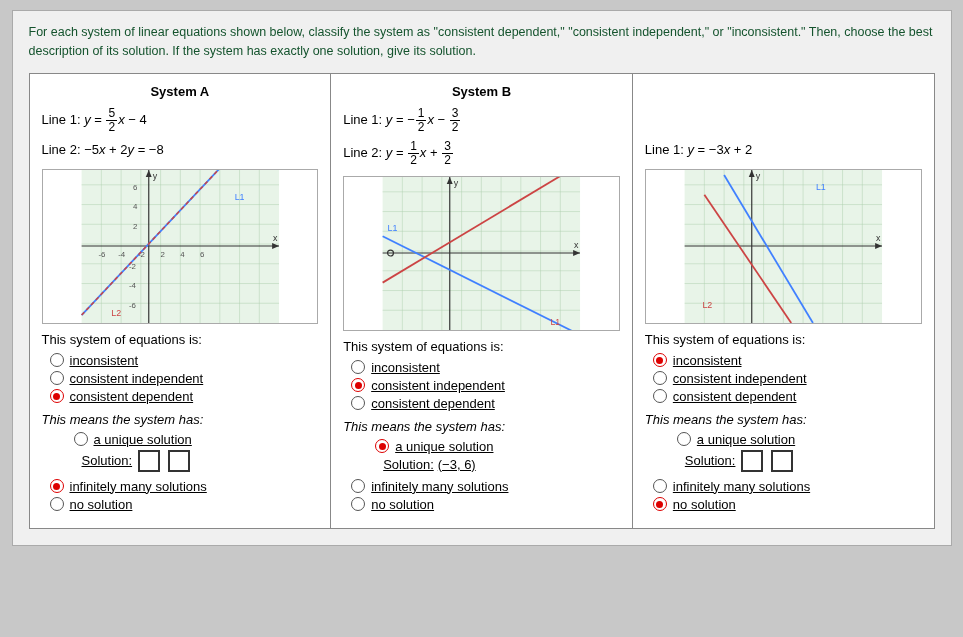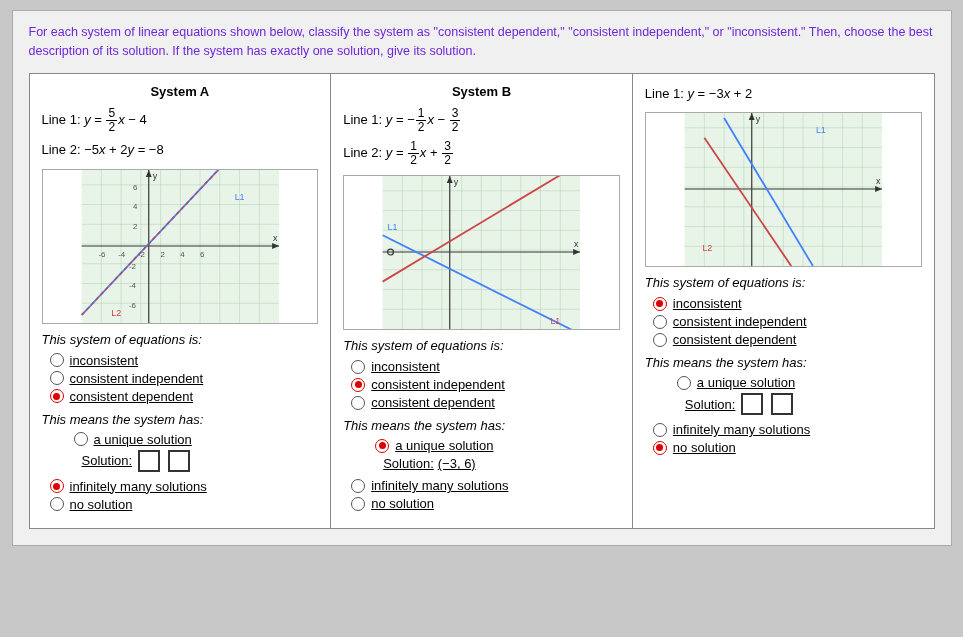--- a/index.html
+++ b/index.html
@@ -16,26 +16,27 @@
     .outer-container {
       background: #f0f0f0;
       border: 1px solid #aaa;
       width: 940px;
       padding: 12px 16px 16px 16px;
     }
     .instructions {
       font-size: 12.5px;
       line-height: 1.5;
       margin-bottom: 12px;
-      color: #6d28d9;
+      color: #14532d;
     }
     .systems-table {
       display: flex;
       border: 1px solid #888;
       background: white;
+      align-items: flex-end;
     }
     .system-col {
       flex: 1;
       border-right: 1px solid #888;
       padding: 10px 12px 12px 12px;
     }
     .system-col:last-child {
       border-right: none;
     }
     .system-title {
@@ -70,21 +71,20 @@
       overflow: hidden;
     }
     .graph-svg {
       width: 100%;
       height: 100%;
     }
     .system-label {
       font-size: 13px;
       margin: 8px 0 6px 0;
       font-weight: normal;
-      font-style: italic;
     }
     .radio-group {
       margin-left: 8px;
       margin-bottom: 4px;
       text-decoration: underline;
     }
     .radio-row {
       display: flex;
       align-items: center;
       margin-bottom: 3px;

